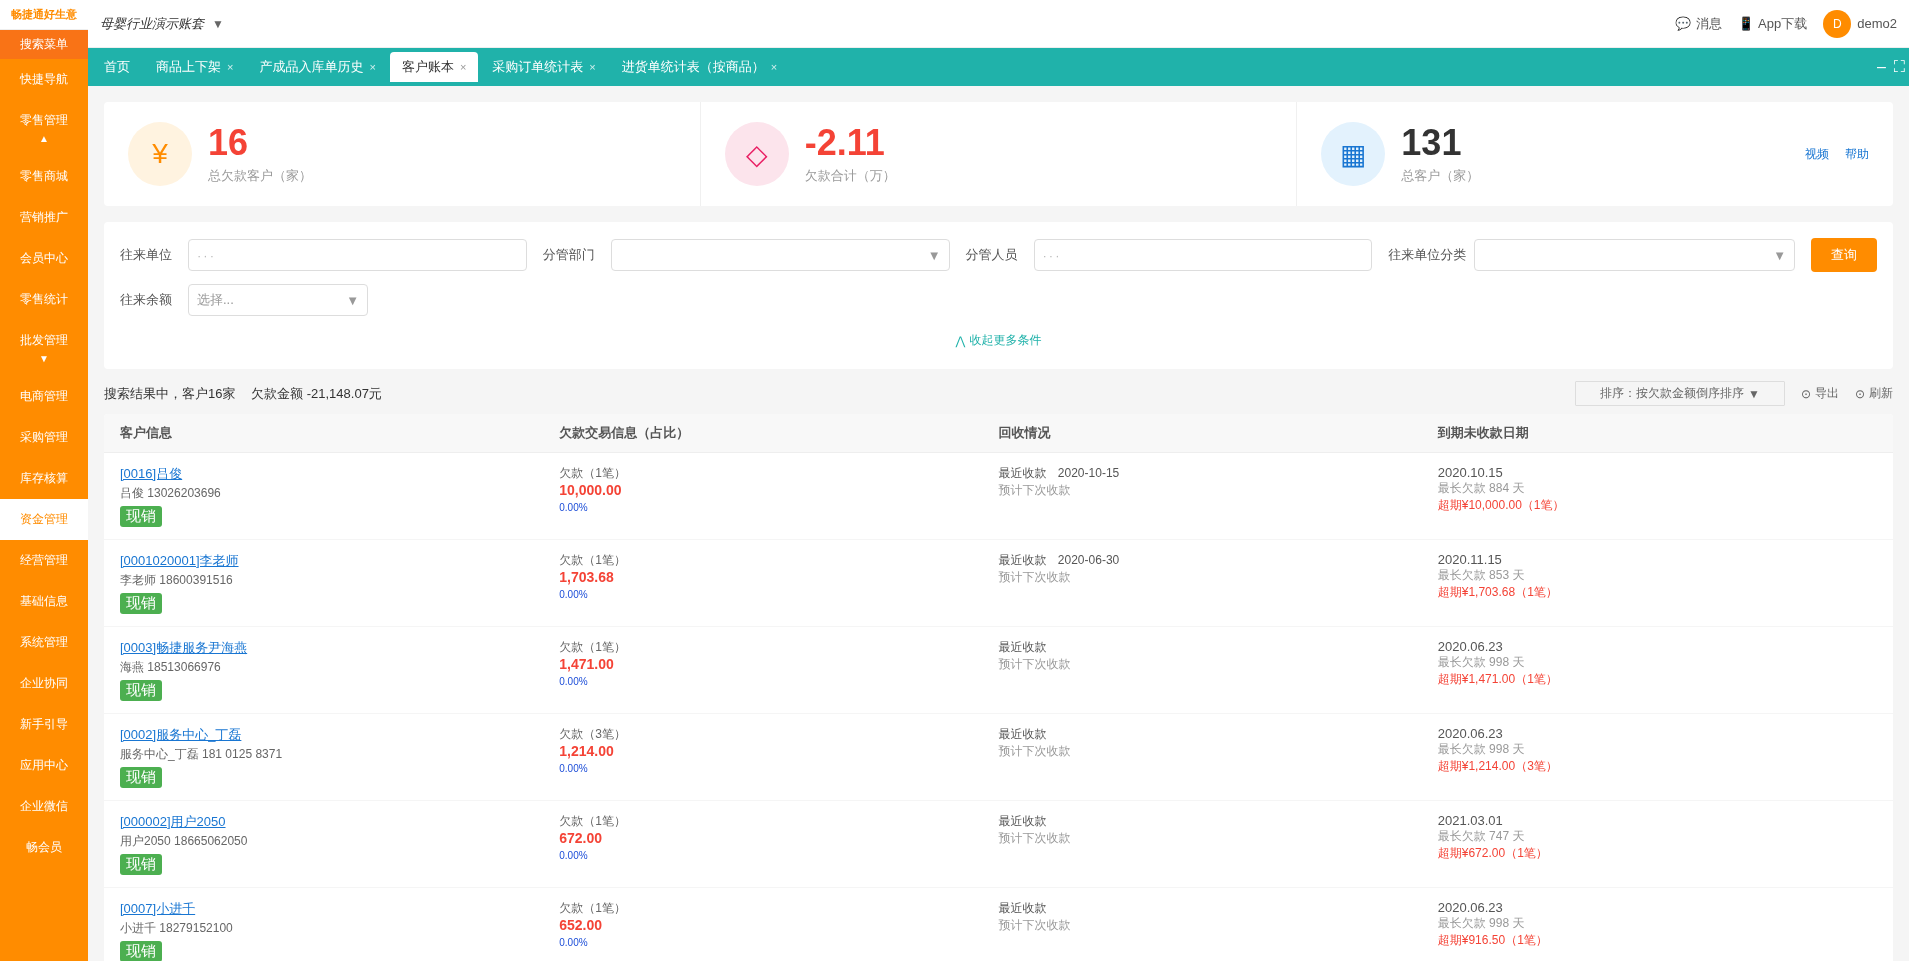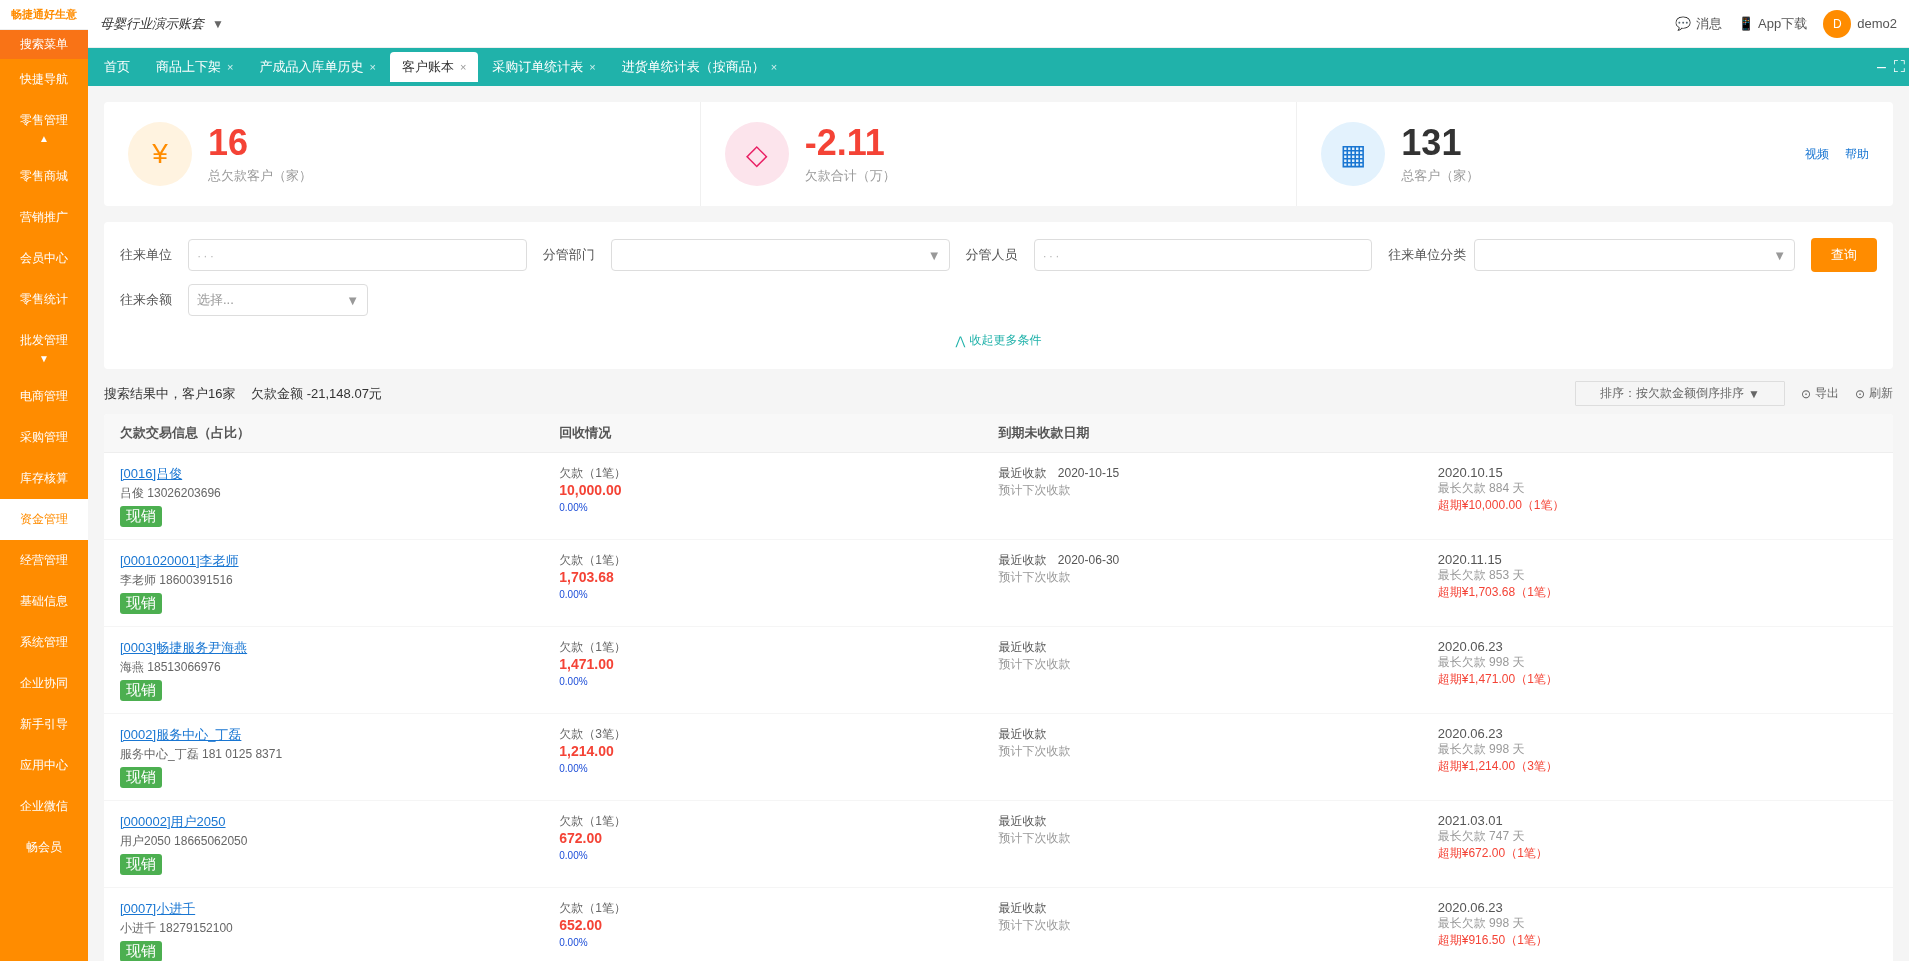--- a/index.html
+++ b/index.html
@@ -298,20 +298,21 @@
         </div>
         <div style="cursor:pointer;display:flex;align-items:center;gap:4px;">
           <span>⊙</span>
           <span>刷新</span>
         </div>
       </div>
     </div>
 
     <div class="data-table">
       <div class="table-header">
+        <div>客户信息</div>
         <div>欠款交易信息（占比）</div>
         <div>回收情况</div>
         <div>到期未收款日期</div>
       </div>
 
       <div class="table-row">
         <div>
           <div class="customer-name">[0016]吕俊</div>
           <div class="customer-contact">吕俊 13026203696</div>
           <span class="customer-tag">现销</span>

